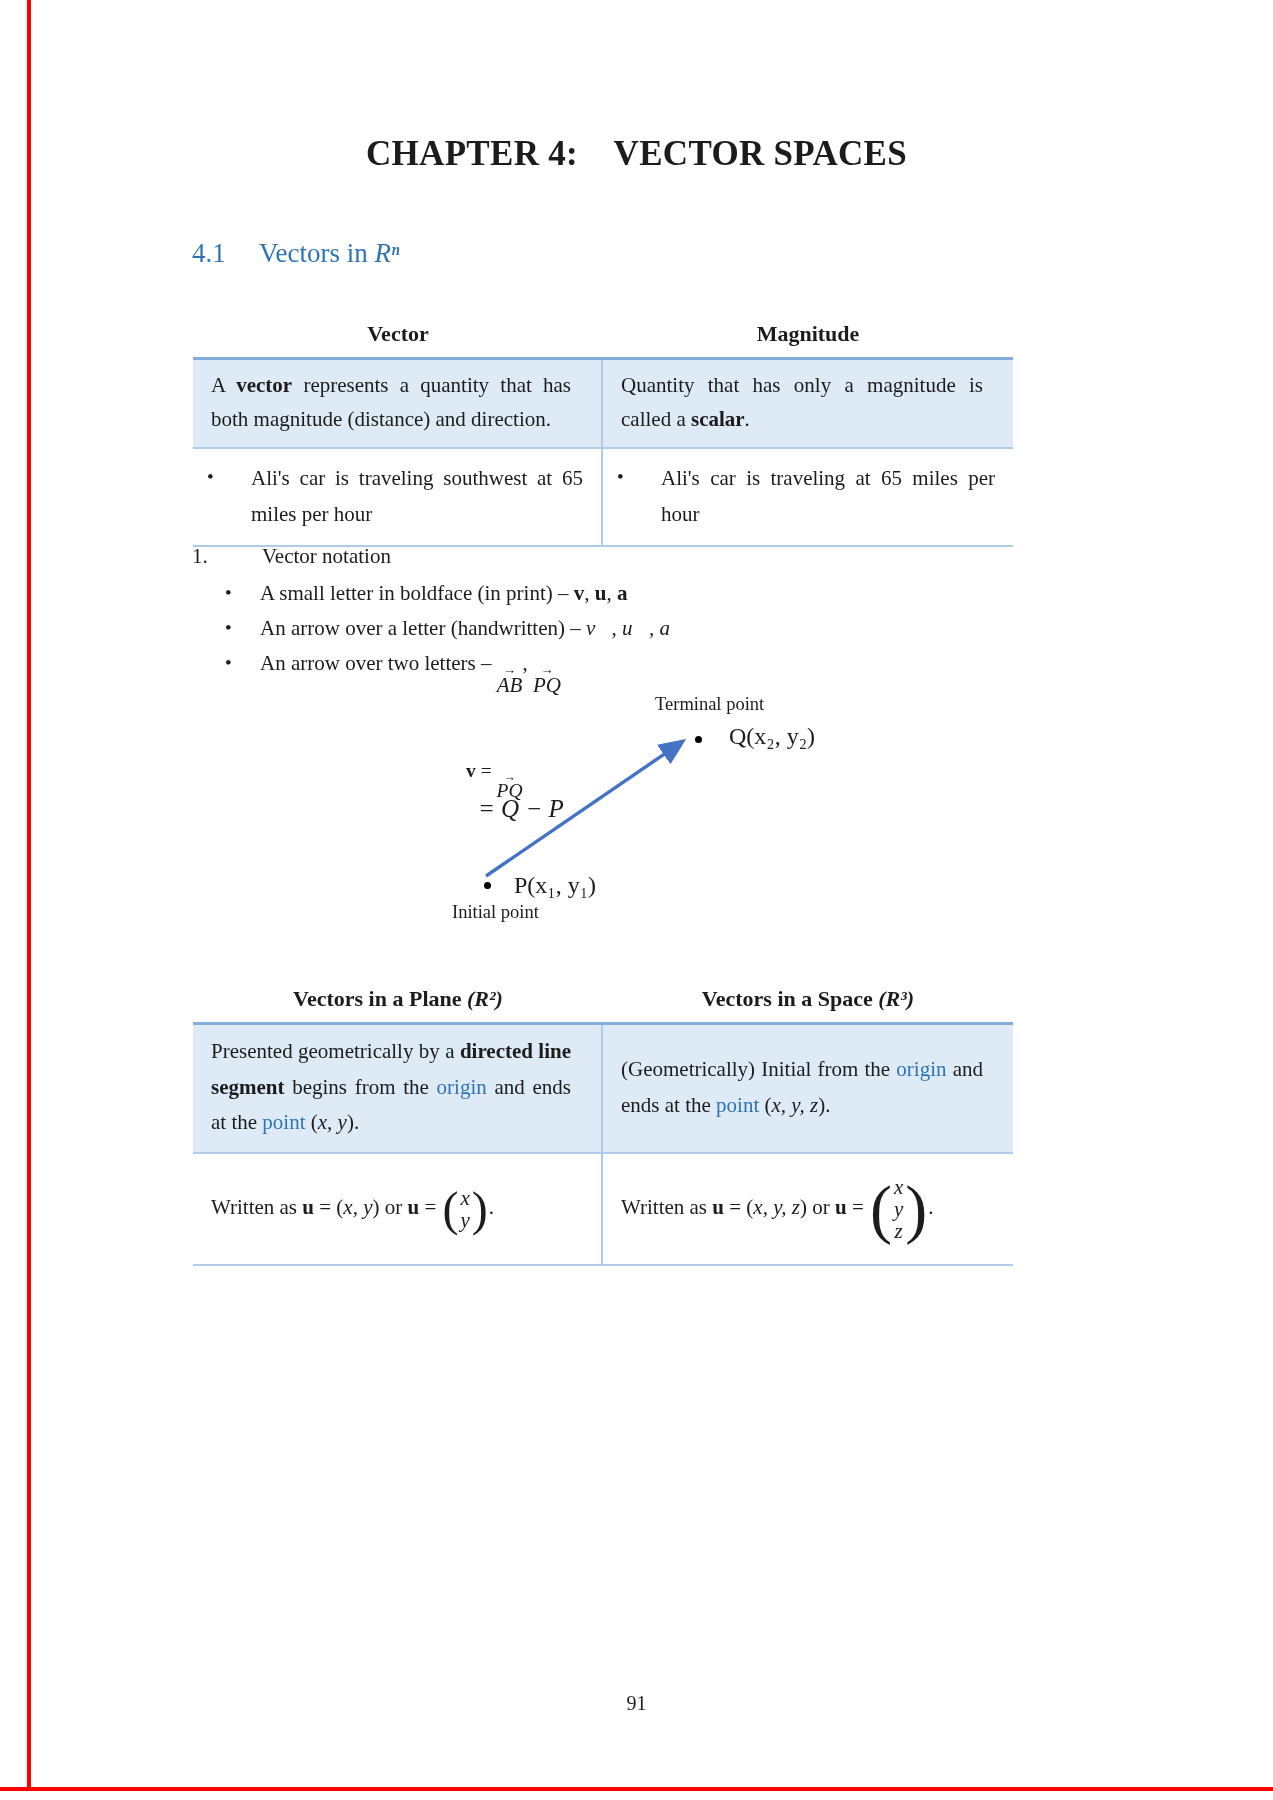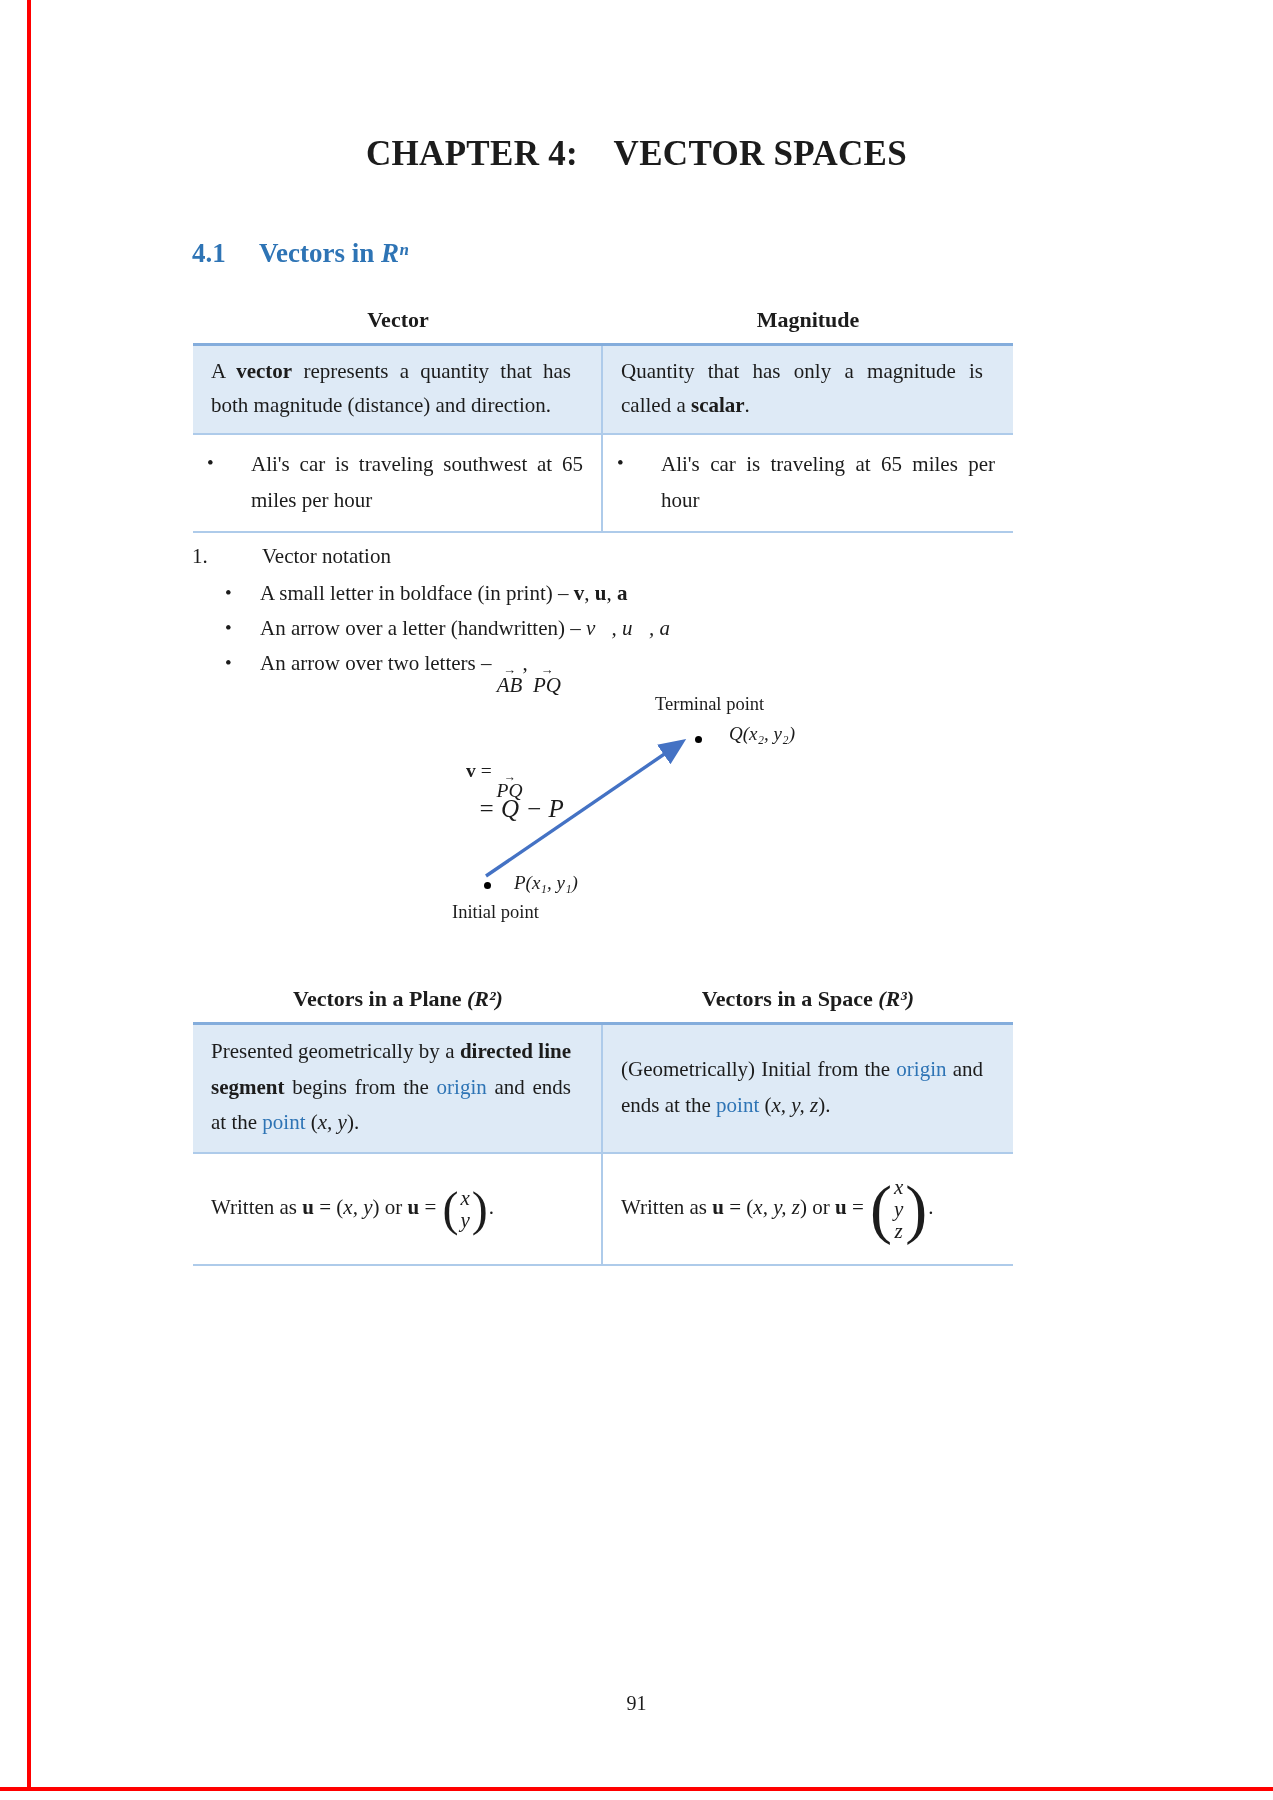--- a/index.html
+++ b/index.html
@@ -15,27 +15,27 @@
   .redline-v { position:absolute; left:27px; top:0; width:4px; height:1791px; background:#FF0000; }
   .redline-h { position:absolute; left:0; top:1787px; width:1273px; height:4px; background:#FF0000; }
 
   
   .chapter-title {
     position:absolute; top:134px; left:0; width:100%; text-align:center;
     font-size:35px; font-weight:700; margin:0; white-space:pre; letter-spacing:0.3px;
   }
 
   
-  .section-heading { position:absolute; top:238px; left:192px; font-size:27px; font-weight:700; color:#2E74B5; }
+  .section-heading { position:absolute; top:238px; left:192px; font-size:27px; font-weight:400; color:#2E74B5; }
   .sec-num { display:inline-block; width:67px; }
   .math-bi { font-style:italic; }
 
   
   .tblwrap { position:absolute; left:193px; width:820px; }
-  .tbl1 { top:304px; }
+  .tbl1 { top:318px; }
   .tbl2 { top:983px; }
   .tbl-headers { display:grid; grid-template-columns:1fr 1fr; text-align:center; font-weight:700; font-size:22px; line-height:31px; margin-bottom:8px; }
   .tbl-body { display:grid; grid-template-columns:1fr 1fr; border-top:3px solid #84ADDC; border-bottom:2px solid #AECBEA; }
   .cell { font-size:21px; line-height:1.6; padding:9px 30px 11px 18px; }
   .cell.shaded { background:#DEEAF6; border-bottom:2px solid #AECBEA; }
   .cell.cleft { border-right:2px solid #AECBEA; }
   .cell.justify { text-align:justify; }
   .bul-cell { display:flex; align-items:flex-start; padding:12px 18px 12px 14px; }
   .bullet-m { flex:0 0 44px; width:44px; font-size:19px; padding-top:1px; }
   .bul-text { flex:1; text-align:justify; line-height:1.7; }
@@ -60,21 +60,21 @@
   .notation { position:absolute; left:192px; top:541px; width:830px; font-size:21px; }
   .not-title { line-height:1.5; margin-bottom:4px; }
   .not-num { display:inline-block; width:70px; }
   .nbullet { display:flex; margin-left:33px; margin-top:5px; line-height:1.45; }
   .nbullet .bullet-m { flex:0 0 35px; width:35px; font-size:19px; padding-top:1px; }
 
   
   .dlabel { position:absolute; font-size:18.5px; }
   .terminal-label { left:655px; top:694px; }
   .initial-label { left:452px; top:902px; }
-  .dmath { position:absolute; font-size:19px; font-style:italic; }
+  .dmath { position:absolute; font-size:24px; }
   .q-label { left:729px; top:723px; }
   .p-label { left:514px; top:872px; }
   .dot { position:absolute; width:7px; height:7px; border-radius:50%; background:#000; }
   .q-dot { left:695px; top:736px; }
   .p-dot { left:484px; top:882px; }
   .arrow-svg { position:absolute; left:478px; top:728px; width:230px; height:160px; }
   .eq1 { position:absolute; left:466px; top:760px; font-size:19.5px; }
   .eq2 { position:absolute; left:478px; top:795px; font-size:25px; font-style:italic; }
 
   

